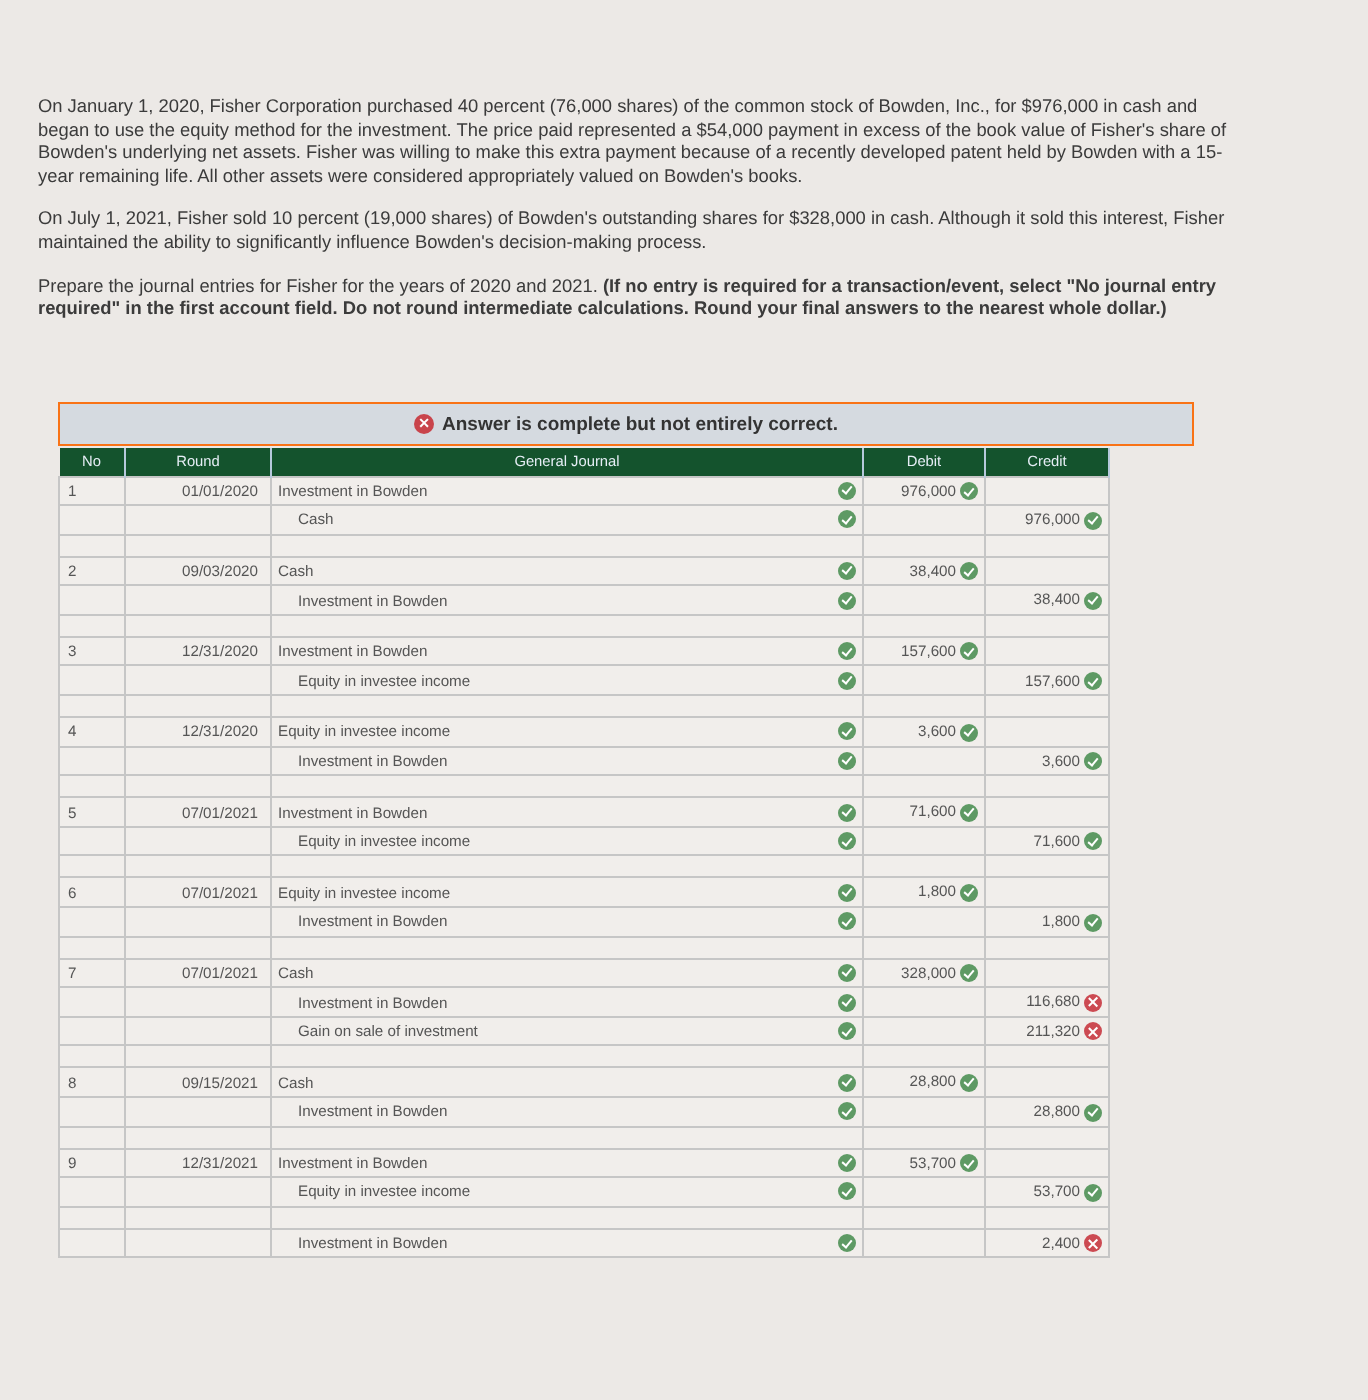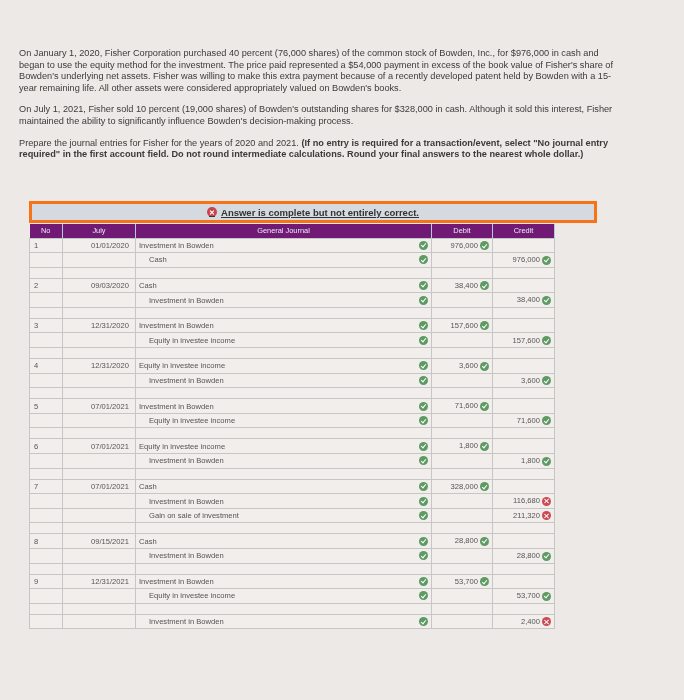--- a/index.html
+++ b/index.html
@@ -23,48 +23,47 @@
   .problem p { margin-bottom: 10px; }
   .problem .instr-bold { font-weight: bold; color: #3b3b3b; }
 
   .banner {
     position: absolute;
     left: 29px;
     top: 201px;
     width: 568px;
     height: 22px;
     background: #d5dae0;
-    border: 3px solid #f97316;
+    border: 1px solid #f97316;
     display: flex;
     align-items: center;
     justify-content: center;
     font-size: 9.5px;
     font-weight: bold;
     color: #333;
-    text-decoration: underline;
   }
   .banner .x-icon {
     width: 10px; height: 10px; border-radius: 50%;
     background: #c9444b; color: #fff;
     display: inline-flex; align-items: center; justify-content: center;
     font-size: 7px; margin-right: 4px; line-height: 1;
   }
 
   table.journal {
     position: absolute;
     left: 29px;
     top: 224px;
     border-collapse: collapse;
     width: 525px;
     font-size: 7.6px;
     color: #555;
     table-layout: fixed;
   }
   table.journal th {
-    background: #701a75;
+    background: #14532d;
     color: #e6eef6;
     font-weight: normal;
     height: 14px;
     font-size: 7.4px;
     border-right: 1px solid #b6c9dc;
   }
   table.journal td {
     height: 14.6px;
     border: 1px solid #c6c6c6;
     background: #f1eeeb;
@@ -130,21 +129,21 @@
   <colgroup>
     <col style="width:33px">
     <col style="width:73px">
     <col style="width:296px">
     <col style="width:61px">
     <col style="width:62px">
   </colgroup>
   <thead>
     <tr>
       <th>No</th>
-      <th>July</th>
+      <th>Round</th>
       <th>General Journal</th>
       <th>Debit</th>
       <th>Credit</th>
     </tr>
   </thead>
   <tbody id="journal-body">
       <tr>
         <td class="no">1</td>
         <td class="date">01/01/2020</td>
         <td class="acct"><span class="acct-text">Investment in Bowden</span><span class="ok-icon"></span></td>

